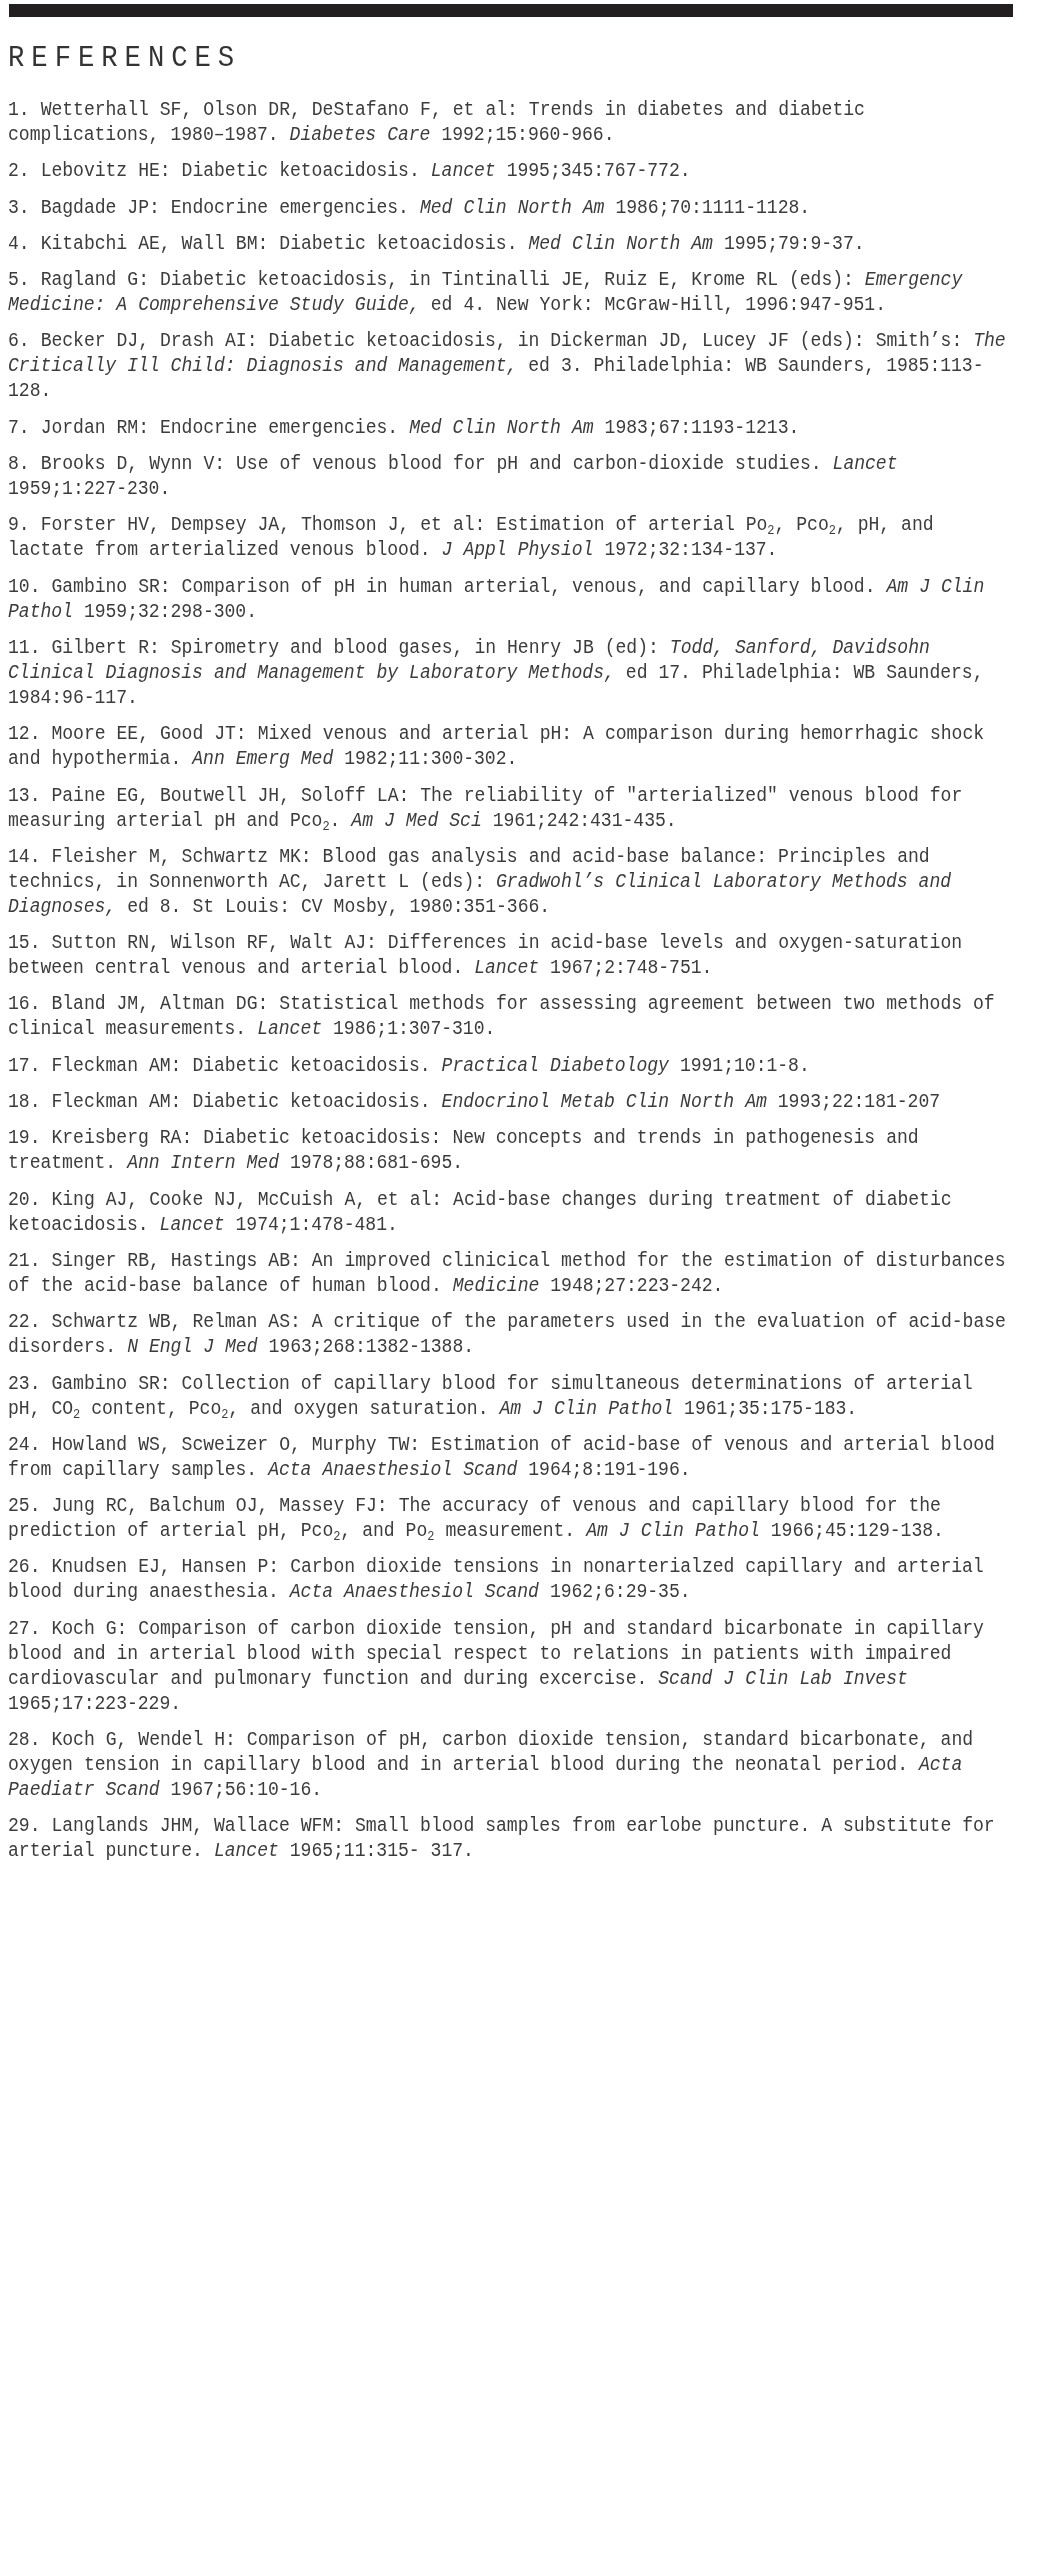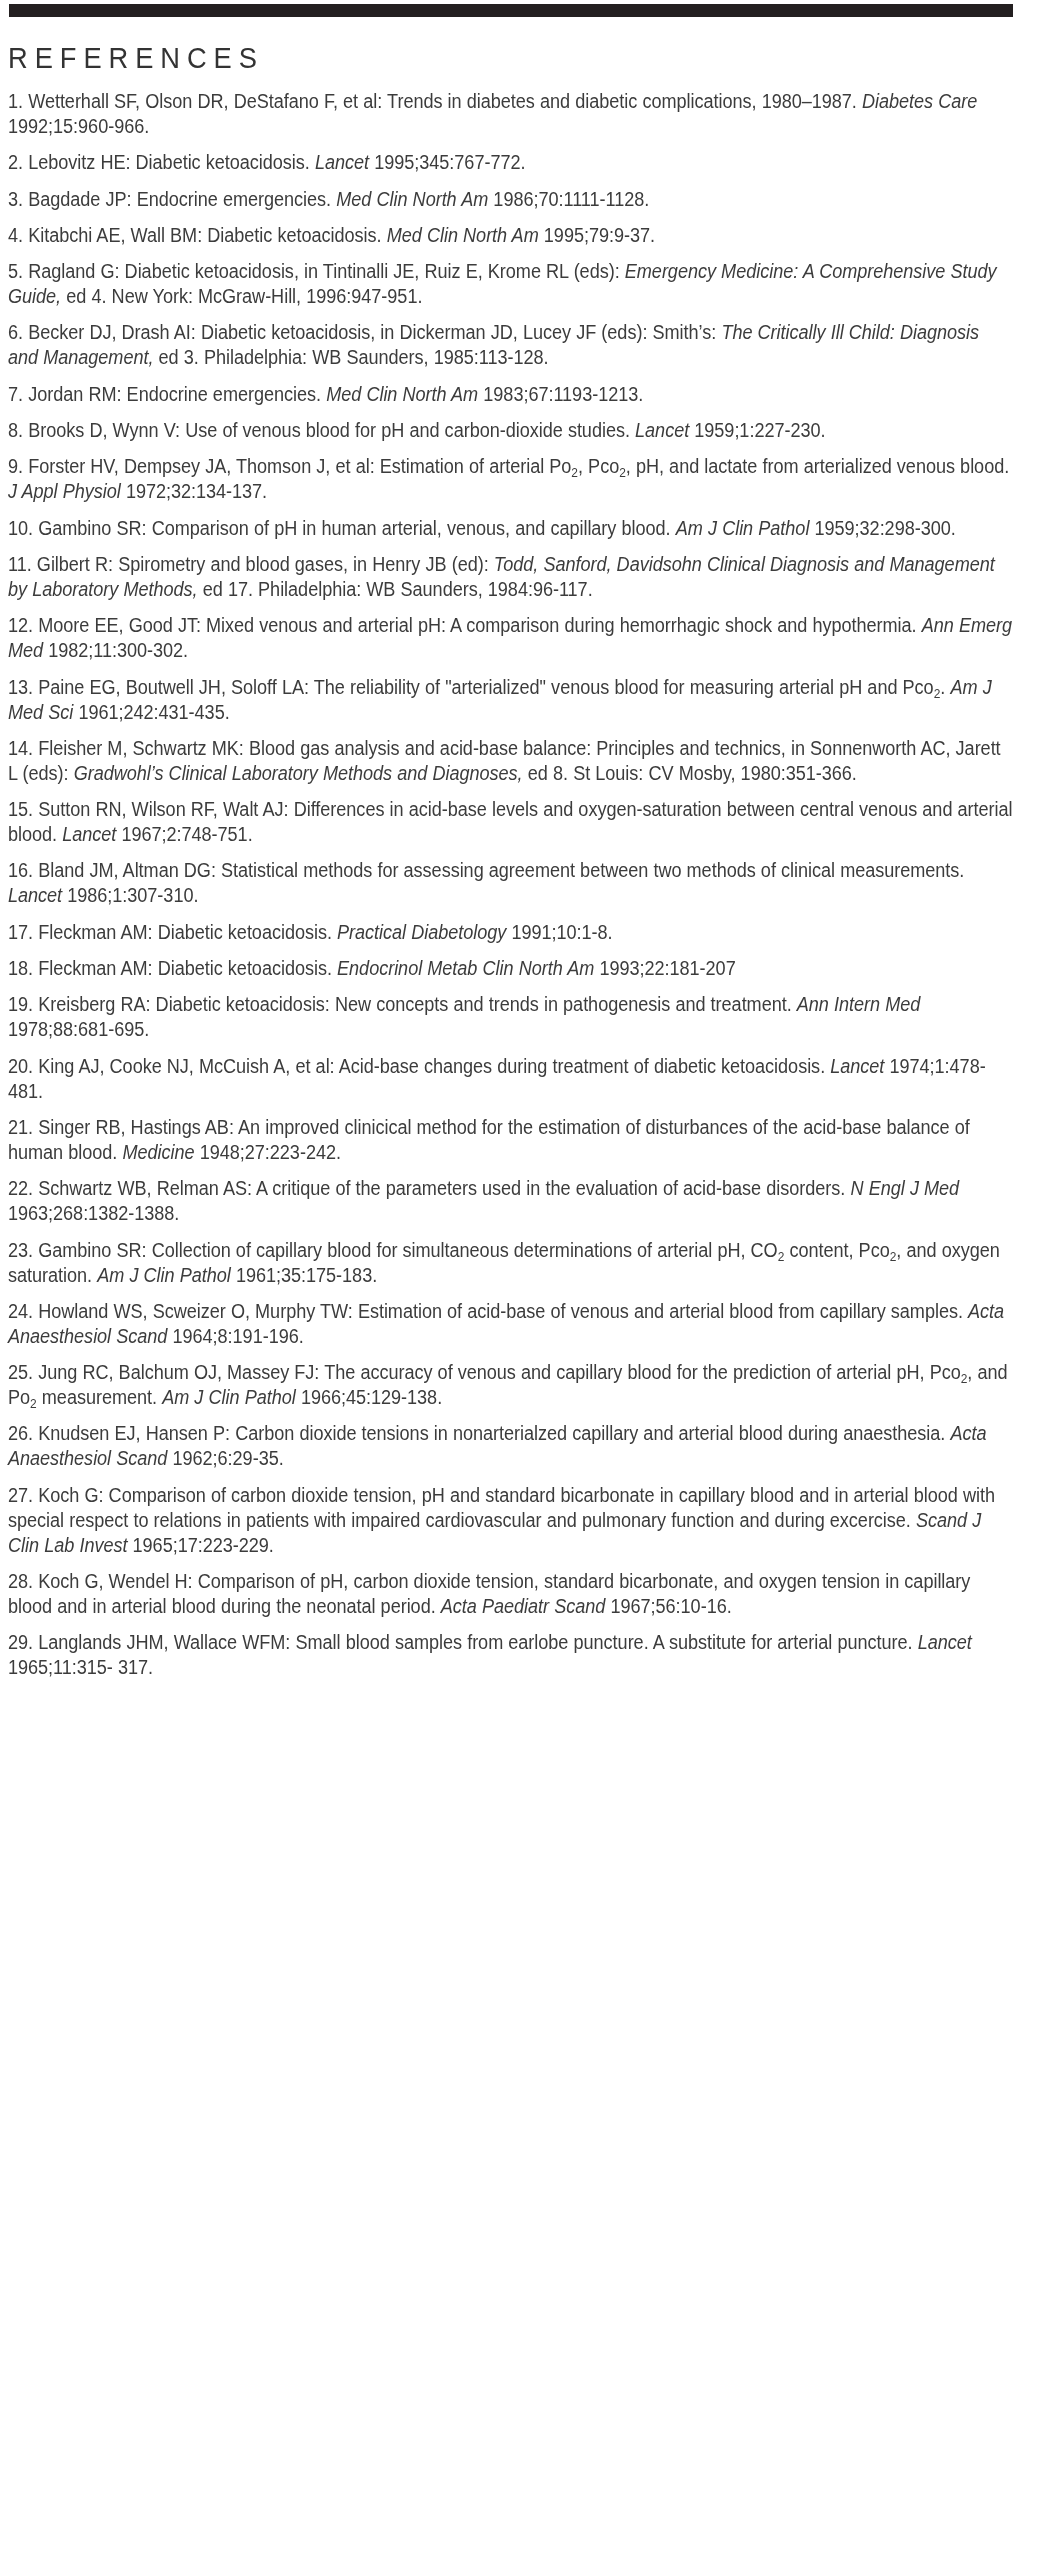--- a/index.html
+++ b/index.html
@@ -13,20 +13,21 @@
     font-family: "Liberation Sans", "DejaVu Sans", sans-serif;
     color: #3c3c3c;
     overflow: hidden;
   }
 
   .page {
     position: relative;
     width: 1047px;
     height: 2118px;
     box-sizing: border-box;
+    font-family: Liberation Mono, monospace;
   }
 
   
   .rule-bar {
     position: absolute;
     left: 8.8px;
     top: 3.9px;
     width: 1004px;
     height: 12.8px;
     background: #231f20;
@@ -44,21 +45,21 @@
     color: #333333;
     transform: scaleX(0.94);
     transform-origin: left top;
     white-space: nowrap;
   }
 
   
   .ref-list {
     position: absolute;
     left: 7.9px;
-    top: 89px;
+    top: 97px;
     width: 1005px;
   }
 
   .ref-item {
     font-size: 20px;
     line-height: 25px;
     margin: 0 0 11.3px 0;
     color: #3c3c3c;
     text-align: left;
     letter-spacing: -0.05px;

